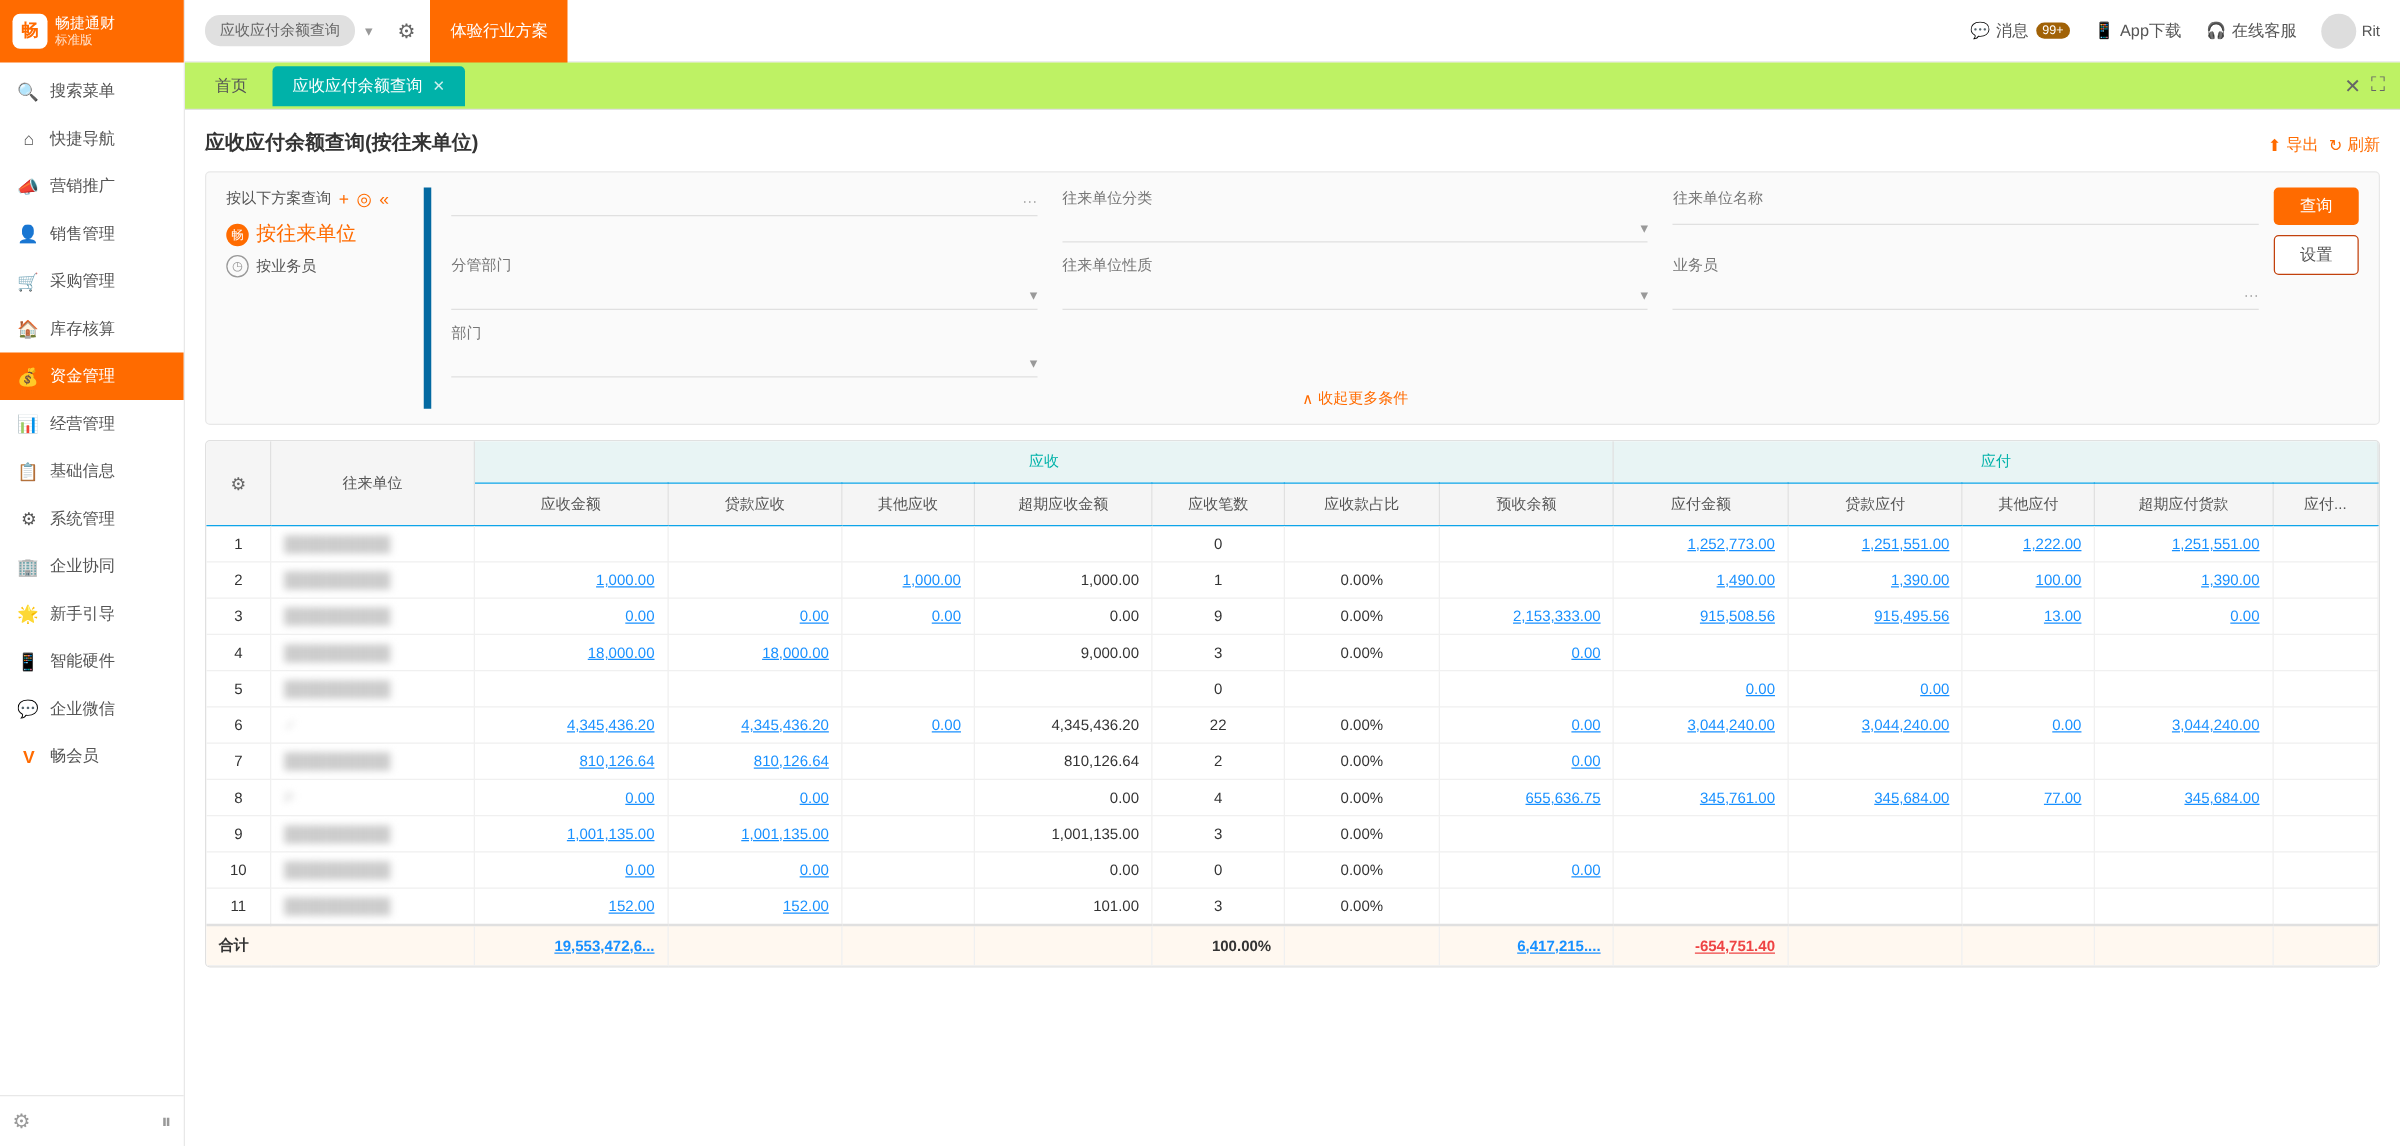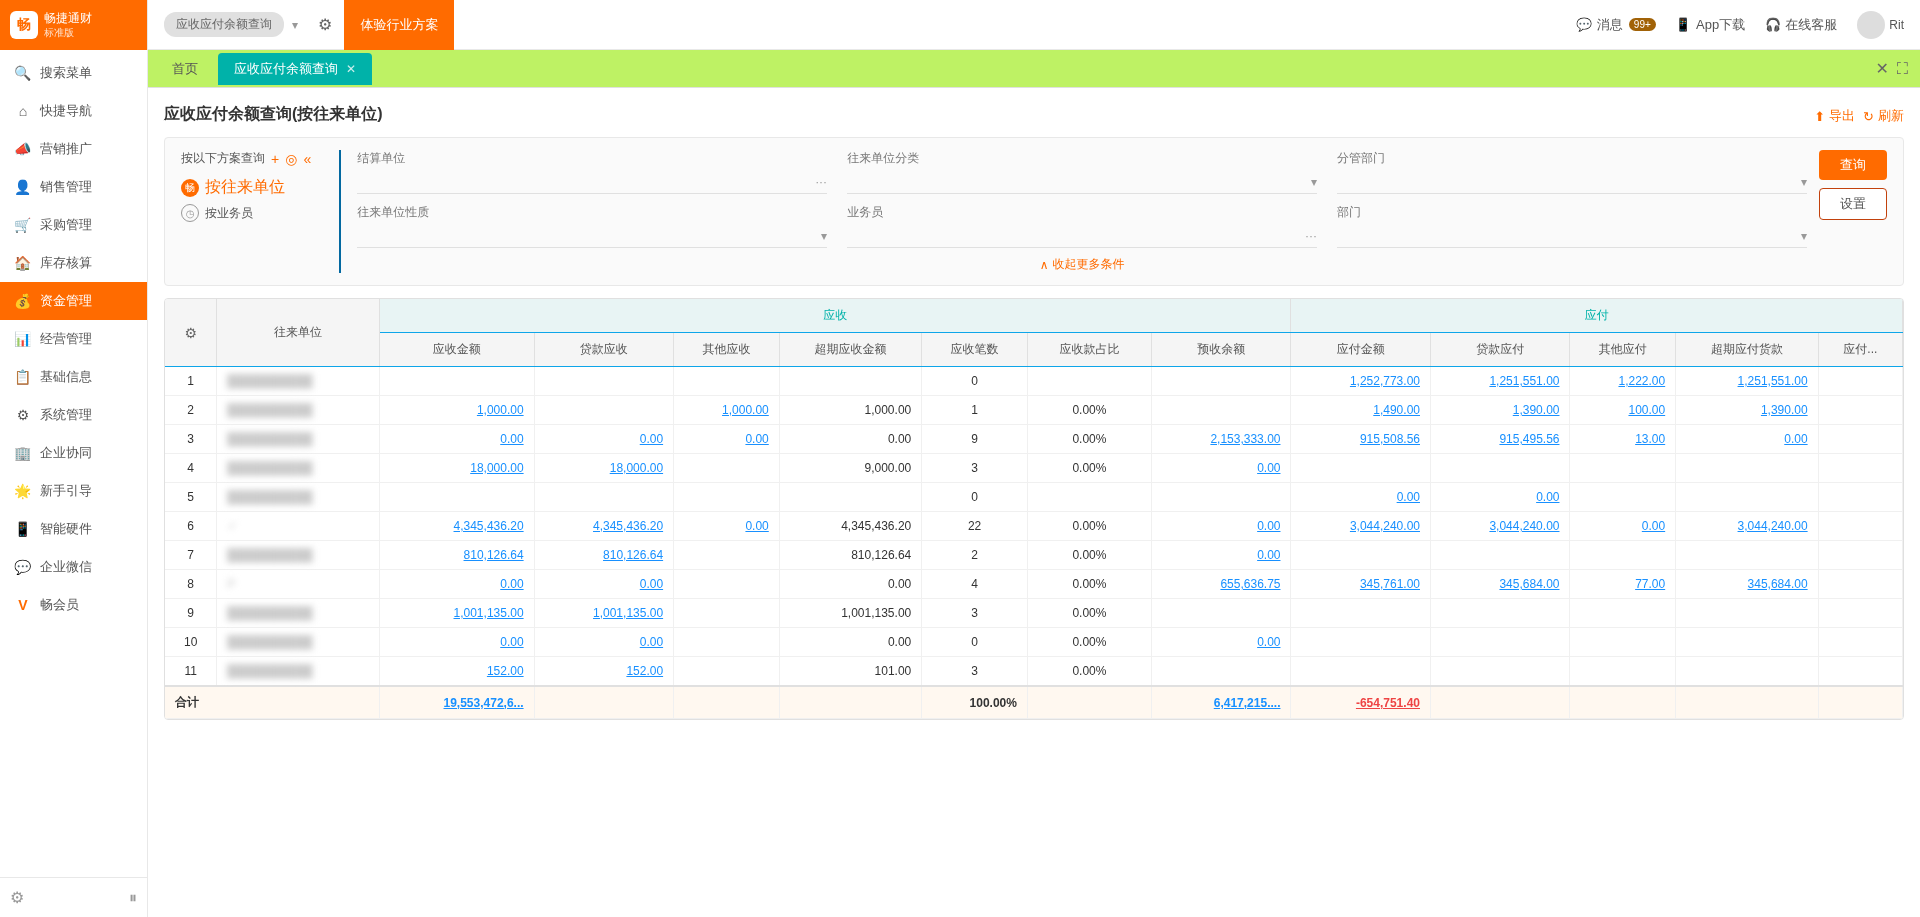--- a/index.html
+++ b/index.html
@@ -227,52 +227,57 @@
             <button class="page-action-btn">
               <span>↻</span>
               <span>刷新</span>
             </button>
           </div>
         </div>
 
         <div class="filter-panel">
           <div style="display:flex; gap:0;">
 
-            <div style="min-width:160px; padding-right:28px; border-right:2px solid #0369a1;">
+            <div style="min-width:160px; padding-right:28px; border-right:6px solid #0369a1;">
               <div style="display:flex; align-items:center; gap:6px; margin-bottom:10px;">
                 <span style="font-size:12px; color:#555;">按以下方案查询</span>
                 <span style="color:#ff6b00; font-size:14px; cursor:pointer;">+</span>
                 <span style="color:#ff6b00; font-size:14px; cursor:pointer;">◎</span>
                 <span style="color:#ff6b00; font-size:14px; cursor:pointer;">«</span>
               </div>
               <div class="filter-scheme-item" style="margin-bottom:6px;">
                 <div class="filter-scheme-icon">畅</div>
                 <span style="font-size:16px; color:#ff6b00;">按往来单位</span>
               </div>
               <div class="filter-scheme-item">
                 <div class="filter-scheme-icon-outline">◷</div>
                 <span style="font-size:12px; color:#555;">按业务员</span>
               </div>
             </div>
 
             <div style="flex:1; padding-left:16px;">
               <div class="filter-grid">
 
                 <div class="filter-item">
-                  <span class="filter-label">结算单位</span>
                   <div class="filter-input">
                     <span></span>
                     <span class="filter-input-dots">···</span>
                   </div>
                 </div>
                 <div class="filter-item">
                   <span class="filter-label">往来单位分类</span>
                   <div class="filter-input">
                     <span></span>
                     <span class="filter-input-dots">▾</span>
+                  </div>
+                </div>
+                <div class="filter-item">
+                  <span class="filter-label">往来单位名称</span>
+                  <div class="filter-input">
+                    <span></span>
                   </div>
                 </div>
 
                 <div class="filter-item">
                   <span class="filter-label">分管部门</span>
                   <div class="filter-input">
                     <span></span>
                     <span class="filter-input-dots">▾</span>
                   </div>
                 </div>

